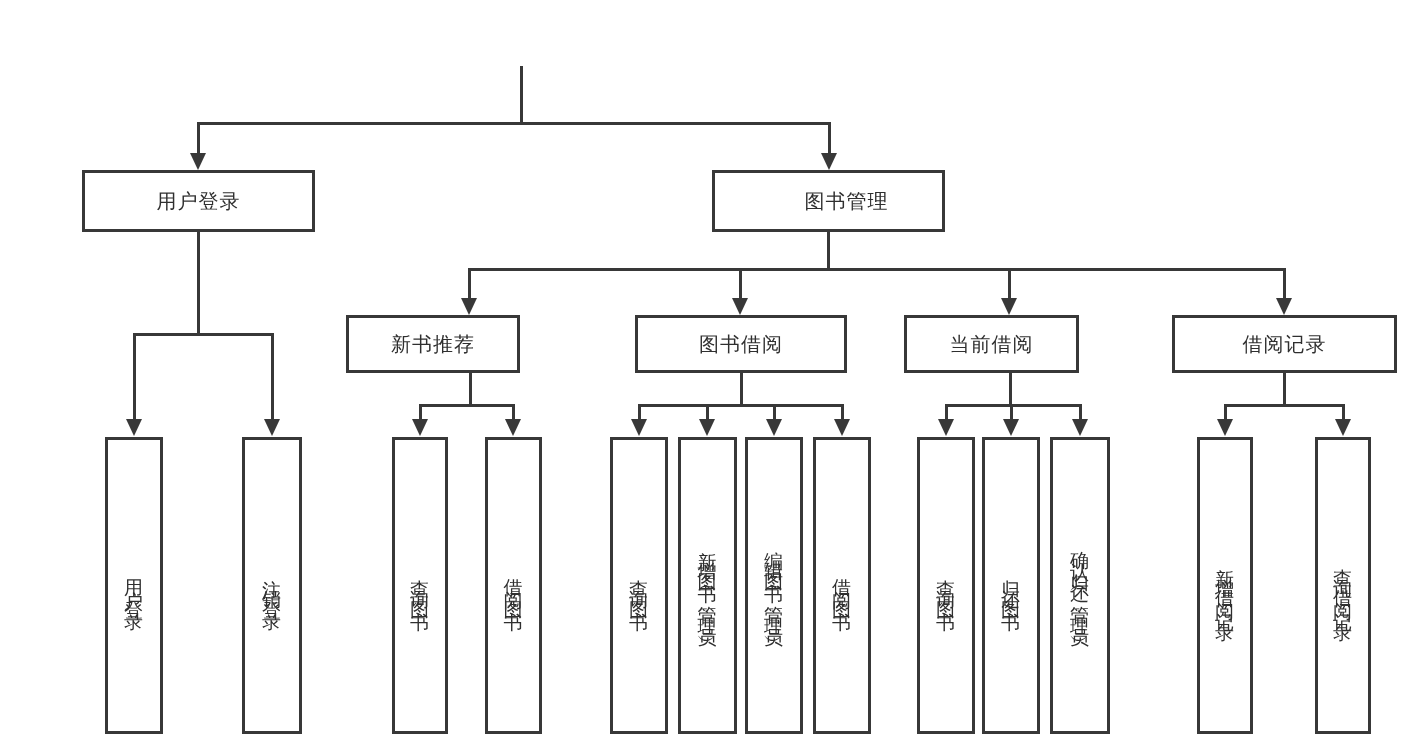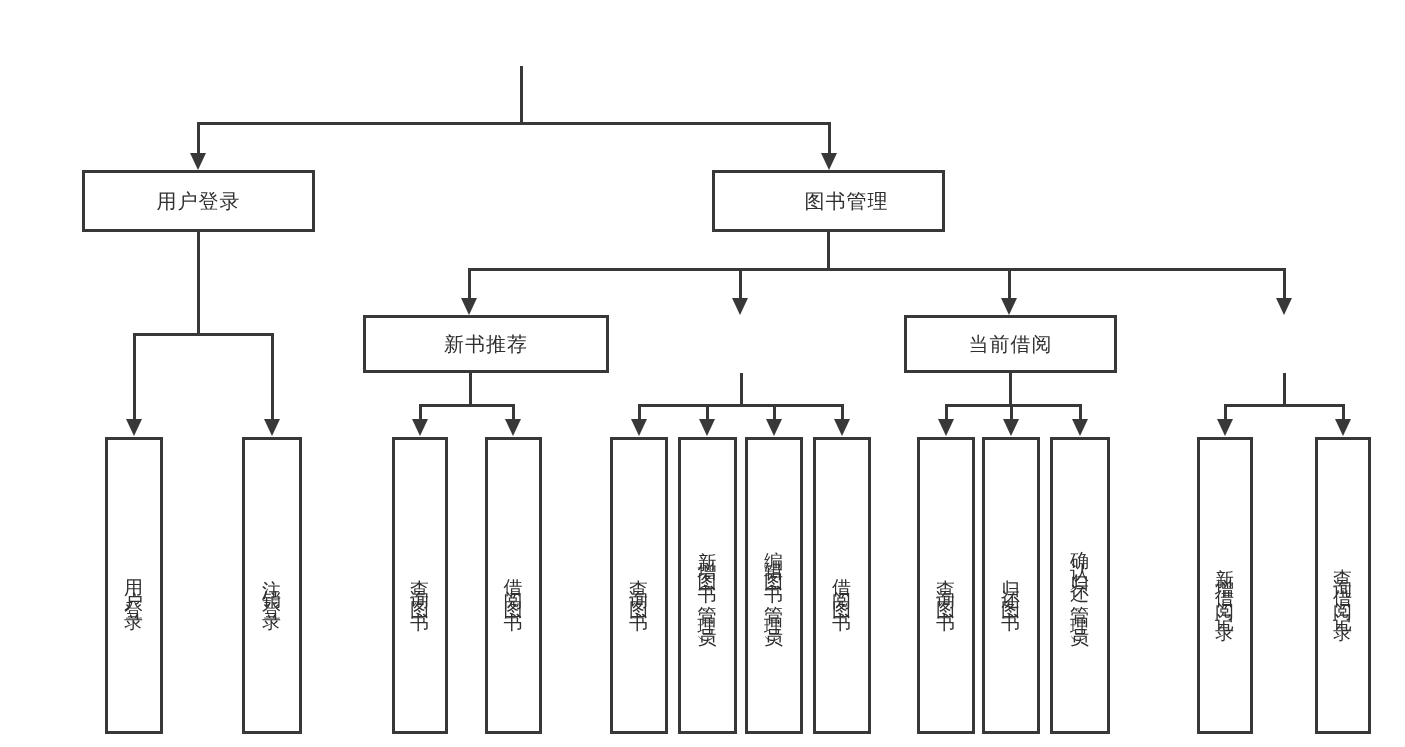--- a/index.html
+++ b/index.html
@@ -97,25 +97,31 @@
   <div class="hline" style="left:468px; top:268px; width:818px;"></div>
   <div class="vline" style="left:468px; top:268px; height:31px;"></div>
   <div class="arrow" style="left:461px; top:298px;"></div>
   <div class="vline" style="left:739px; top:268px; height:31px;"></div>
   <div class="arrow" style="left:732px; top:298px;"></div>
   <div class="vline" style="left:1008px; top:268px; height:31px;"></div>
   <div class="arrow" style="left:1001px; top:298px;"></div>
   <div class="vline" style="left:1283px; top:268px; height:31px;"></div>
   <div class="arrow" style="left:1276px; top:298px;"></div>
 
-  <div class="node" style="left:363px; top:315px; width:246px; height:58px;">
+  <div class="node" style="left:346px; top:315px; width:174px; height:58px;">
     <span>新书推荐</span>
   </div>
-  <div class="node" style="left:904px; top:315px; width:213px; height:58px;">
+  <div class="node" style="left:635px; top:315px; width:212px; height:58px;">
+    <span>图书借阅</span>
+  </div>
+  <div class="node" style="left:904px; top:315px; width:175px; height:58px;">
     <span>当前借阅</span>
+  </div>
+  <div class="node" style="left:1172px; top:315px; width:225px; height:58px;">
+    <span>借阅记录</span>
   </div>
 
   <div class="vline" style="left:469px; top:373px; height:34px;"></div>
   <div class="hline" style="left:419px; top:404px; width:96px;"></div>
   <div class="vline" style="left:419px; top:404px; height:18px;"></div>
   <div class="arrow" style="left:412px; top:419px;"></div>
   <div class="vline" style="left:512px; top:404px; height:18px;"></div>
   <div class="arrow" style="left:505px; top:419px;"></div>
 
   <div class="vline" style="left:740px; top:373px; height:34px;"></div>

